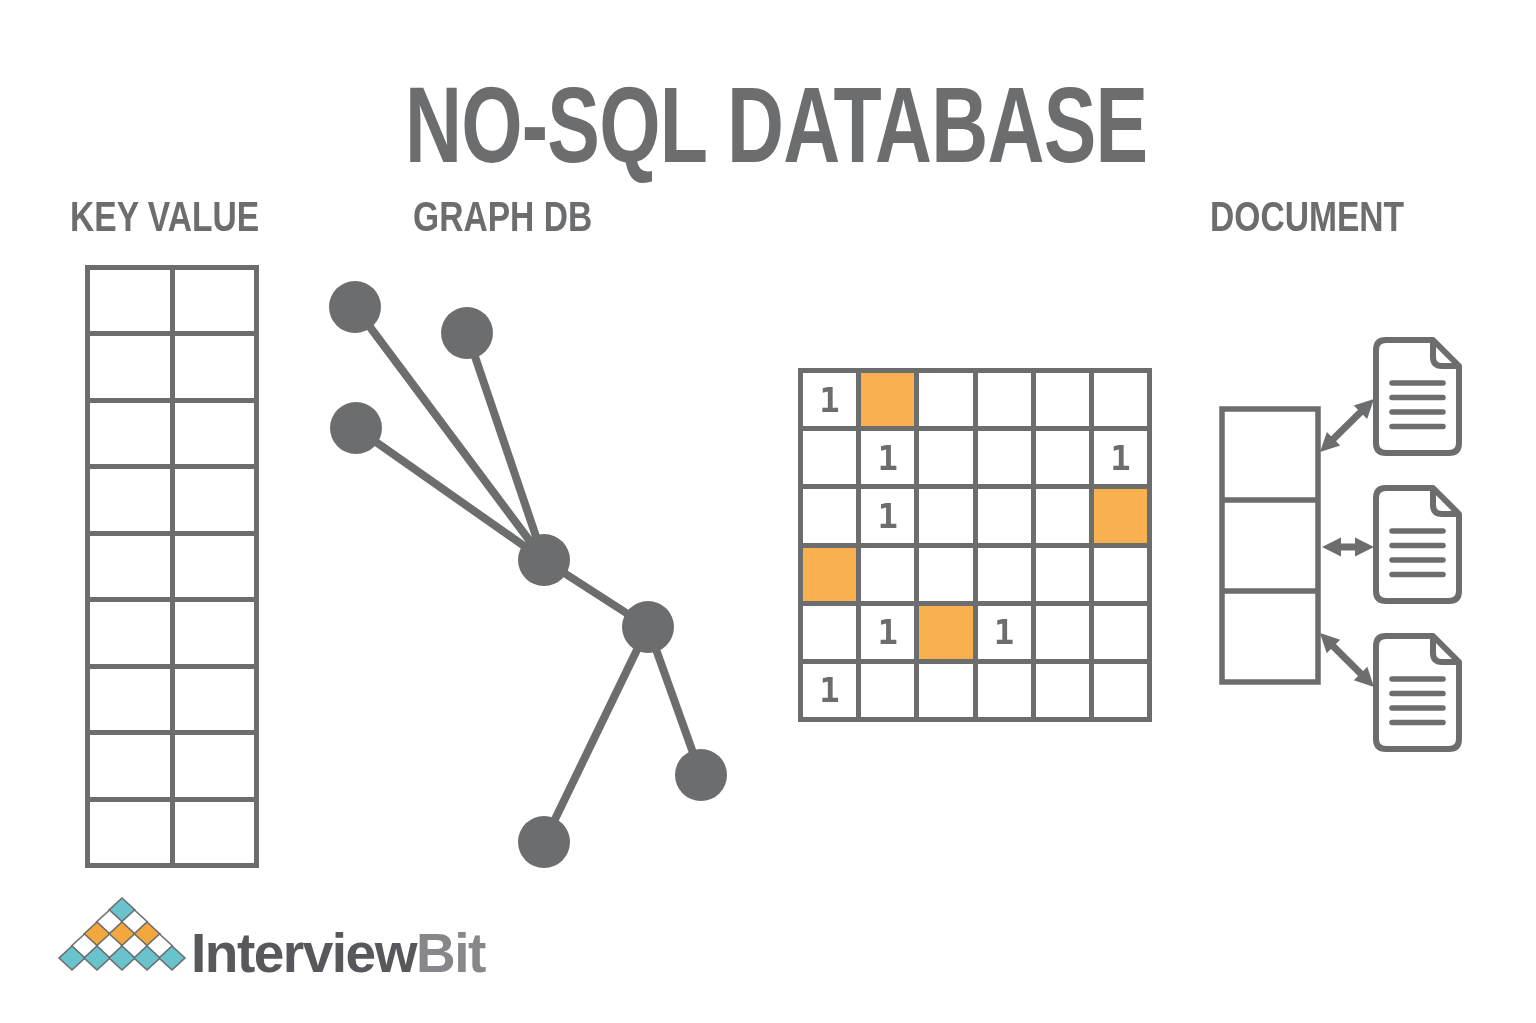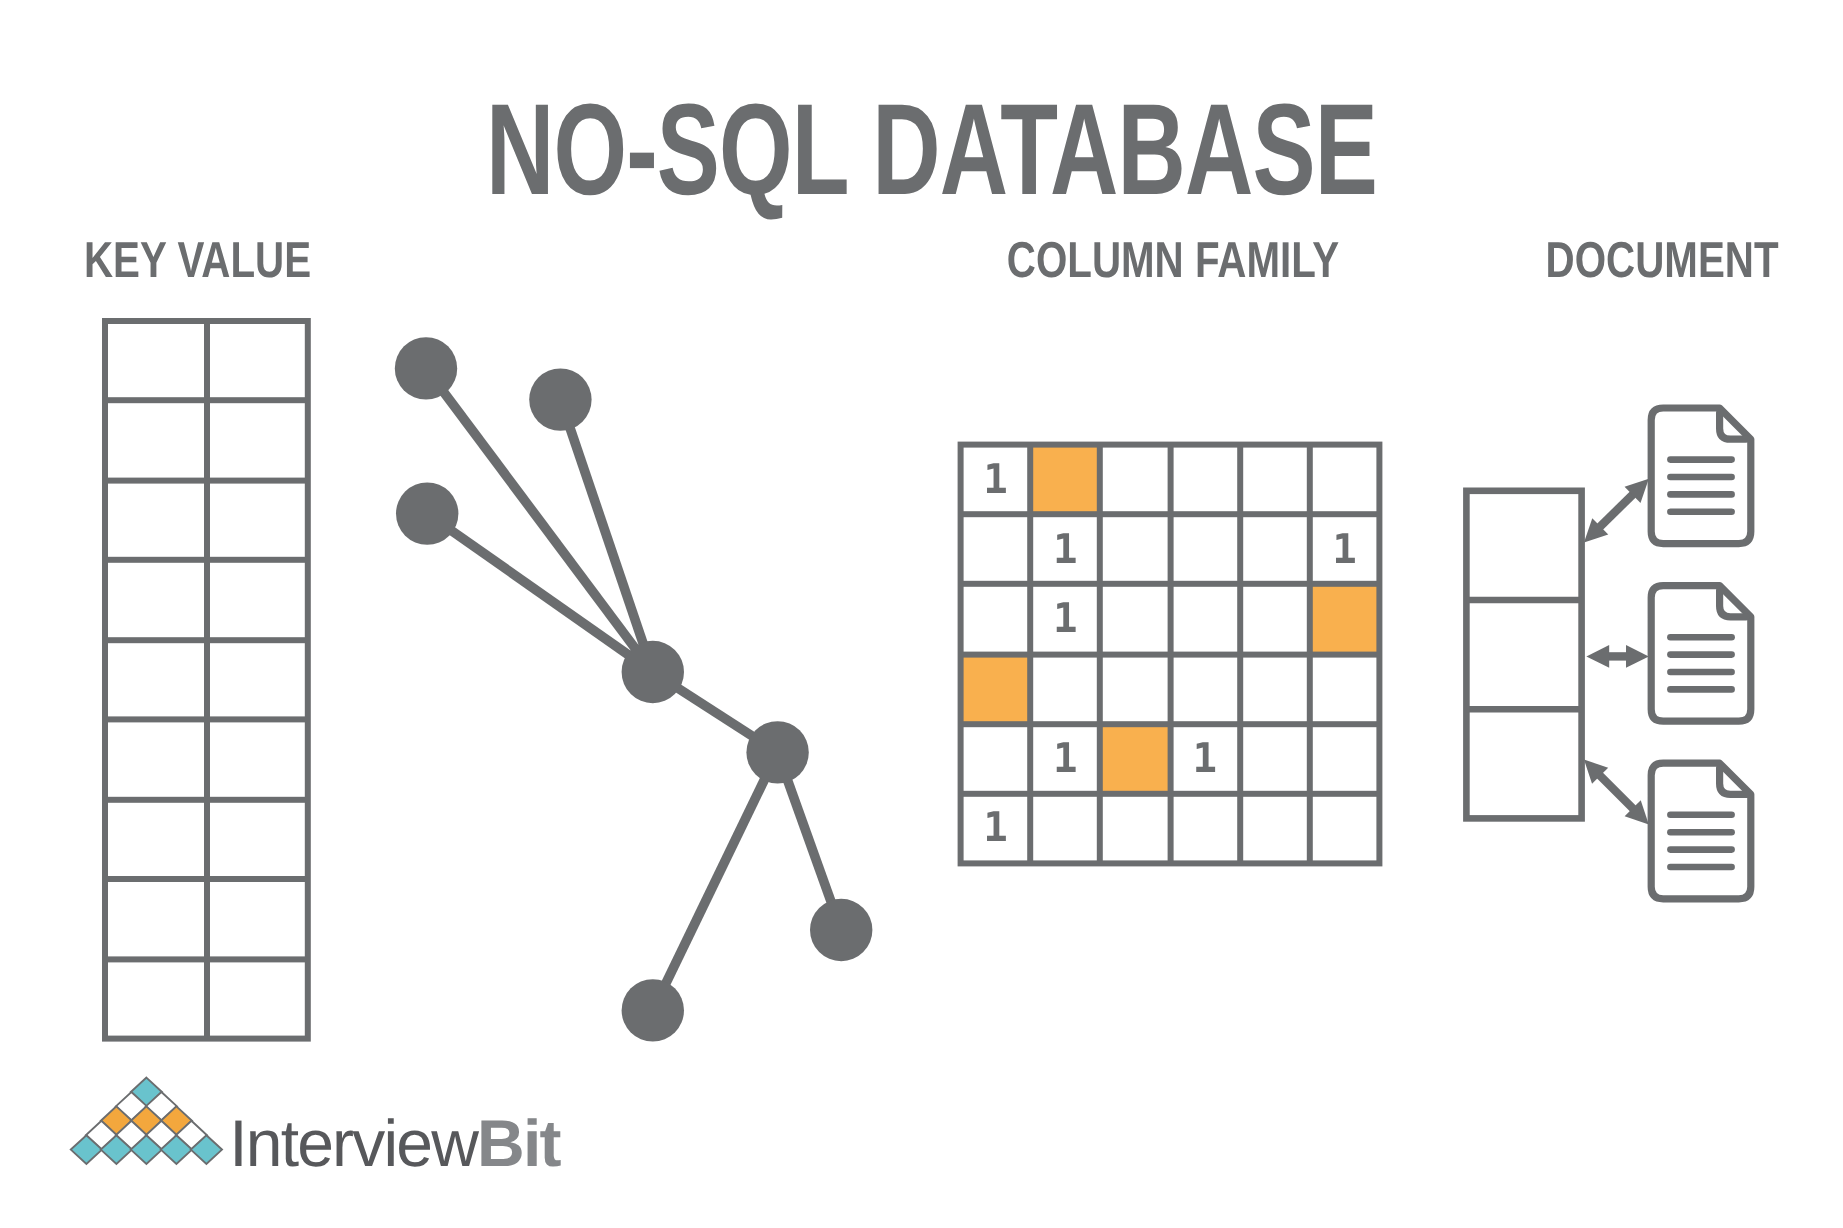--- a/index.html
+++ b/index.html
@@ -5,50 +5,50 @@
   html,body{margin:0;padding:0;background:#fff;}
   .canvas{position:relative;width:1536px;height:1023px;background:#fff;overflow:hidden;
           font-family:"Liberation Sans",sans-serif;}
   svg.layer{position:absolute;left:0;top:0;}
   .title{position:absolute;left:405px;top:60px;line-height:1.2;white-space:nowrap;
          font-size:108px;font-weight:bold;letter-spacing:-1px;color:var(--grey);}
   .title>span{display:inline-block;transform:scaleX(0.73);transform-origin:left top;}
   .hdr{position:absolute;top:192px;line-height:1.2;white-space:nowrap;
        font-size:42px;font-weight:bold;color:var(--grey);}
   .hdr>span{display:inline-block;transform:scaleX(0.8);transform-origin:left top;}
-  #h0{left:70px}#h1{left:413px}#h2{left:839px}#h3{left:1288px}
+  #h0{left:70px}#h1{left:413px}#h2{left:839px}#h3{left:1210px}
   .gridtable{position:absolute;background:var(--grey);display:grid;box-sizing:border-box;
              gap:5px;padding:5px;}
   #kv{left:85px;top:265px;width:174px;height:603px;
       grid-template-columns:repeat(2,1fr);grid-template-rows:repeat(9,1fr);}
   #cf{left:798px;top:368px;width:354px;height:354px;
       grid-template-columns:repeat(6,1fr);grid-template-rows:repeat(6,1fr);}
   .cell{background:#fff;display:flex;align-items:center;justify-content:center;}
   .cell.orange{background:var(--orange);}
   .cell span{font-family:"DejaVu Sans Mono",monospace;font-weight:bold;font-size:34px;
              color:var(--grey);}
   .brand{position:absolute;left:191px;top:920px;line-height:1.2;white-space:nowrap;
          letter-spacing:-1.5px;font-size:55px;}
-  .brand .b1{font-weight:normal;color:var(--logotextdark);}
+  .brand .b1{font-weight:bold;color:var(--logotextdark);}
   .brand .b2{font-weight:bold;color:var(--logotextlight);}
 </style>
 </head>
 <body>
 
 <div class="canvas">
 
   <div class="title">
     <span>NO-SQL DATABASE</span>
   </div>
 
   <div class="hdr" id="h0">
     <span>KEY VALUE</span>
   </div>
-  <div class="hdr" id="h2">
-    <span>COLUMN FAMILY</span>
+  <div class="hdr" id="h1">
+    <span>GRAPH DB</span>
   </div>
   <div class="hdr" id="h3">
     <span>DOCUMENT</span>
   </div>
 
   <div id="kv" class="gridtable">
       <div class="cell"></div>
       <div class="cell"></div>
       <div class="cell"></div>
       <div class="cell"></div>

